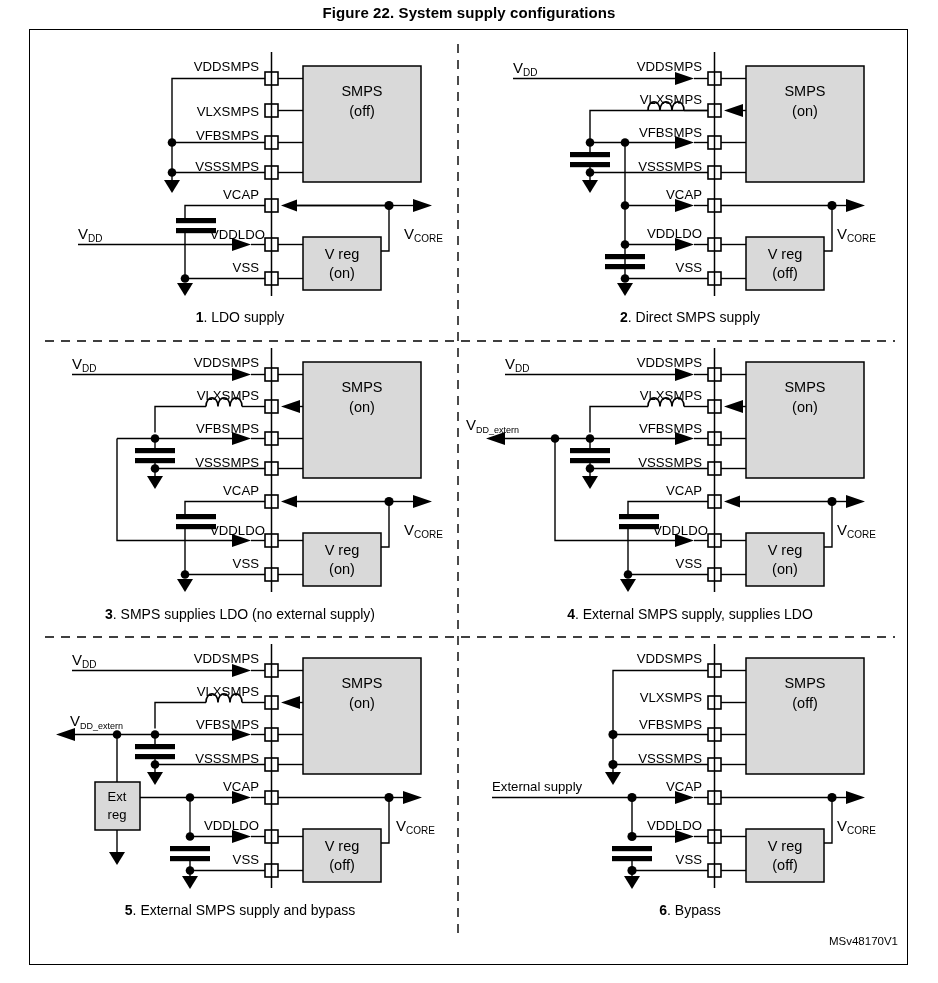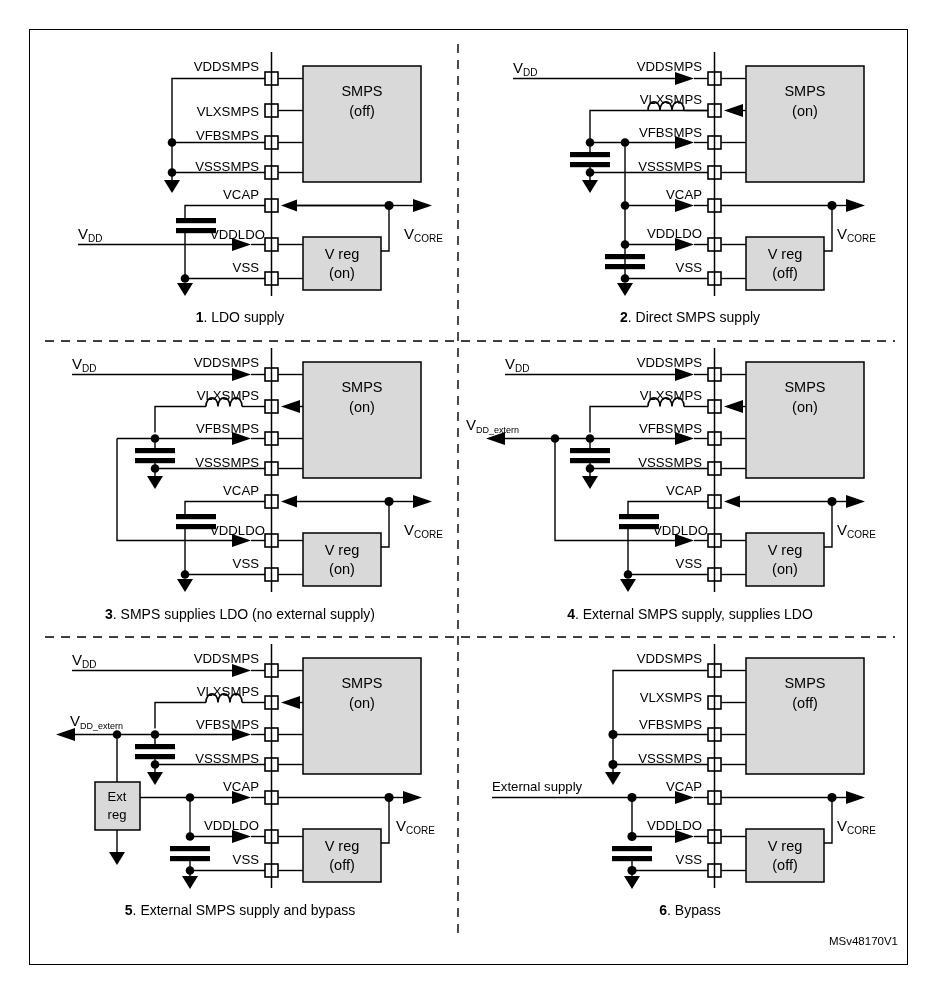--- a/index.html
+++ b/index.html
@@ -13,20 +13,21 @@
   svg{position:absolute;left:0;top:0;}
   .pin-label{font-size:13.2px;}
   .blk-label{font-size:14.5px;}
   .wm{font-size:11.5px;}
 </style>
 </head>
 <body>
 
 <div id="page">
 
+  <div id="fig-title">Figure 22. System supply configurations</div>
 
   <div id="frame"></div>
 
   <svg width="938" height="983" viewBox="0 0 938 983">
     <defs>
       <marker id="ar" markerWidth="11" markerHeight="11" refX="10" refY="5.5" orient="auto" markerUnits="userSpaceOnUse">
         <path d="M0,0.6 L11,5.5 L0,10.4 Z" fill="#000"></path>
       </marker>
       <marker id="arL" markerWidth="11" markerHeight="11" refX="10" refY="5.5" orient="auto" markerUnits="userSpaceOnUse">
         <path d="M0,0.6 L11,5.5 L0,10.4 Z" fill="#000"></path>

